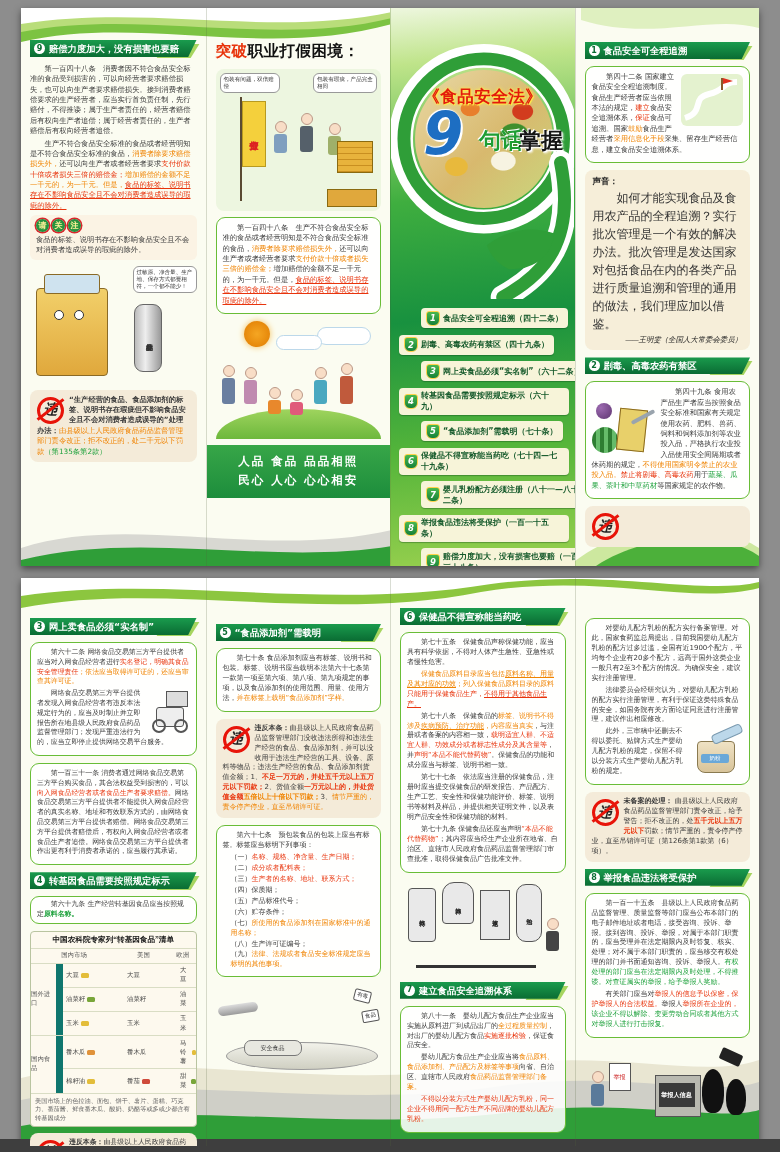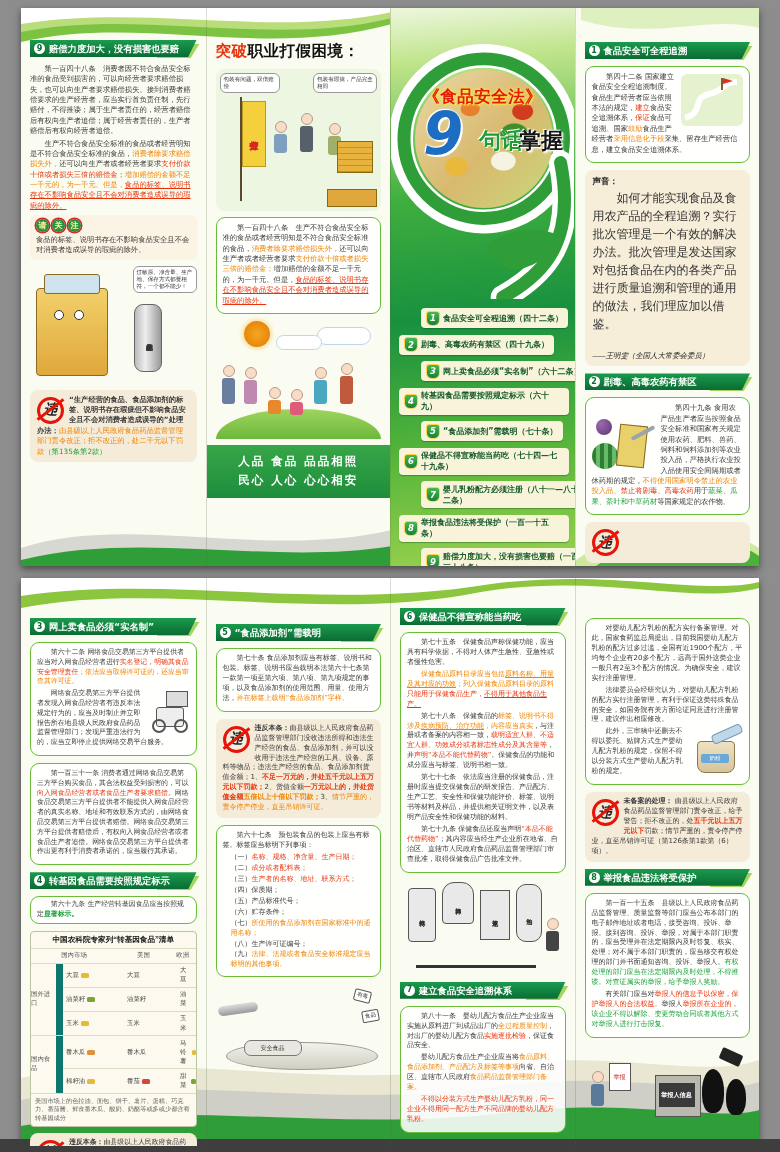--- a/index.html
+++ b/index.html
@@ -79,21 +79,21 @@
   .pill:nth-child(odd){margin-left:26px}
   .pill:nth-child(even){margin-left:4px}
   .shield{width:12px;height:13px;flex:none;background:linear-gradient(#4ab84e,#15813a);
           border:1px solid #ffd24a;border-radius:3px 3px 6px 6px;color:#fff;font-style:italic;
           font-weight:800;font-size:8.5px;display:flex;align-items:center;justify-content:center}
   
   .voice{background:#f6eed9;border-radius:8px;padding:5px 8px;margin-bottom:7px;
          font-family:"Liberation Serif","DejaVu Serif",serif}
   .voice .vh{font-weight:700;color:#222;font-size:8.5px;margin-bottom:2px}
   .voice .vt{font-size:12px;line-height:1.5;color:#333;text-indent:2em}
-  .voice .vby{font-size:7.4px;font-style:italic;color:#222;margin-top:18px}
+  .voice .vby{text-align:right;font-size:7.4px;font-style:italic;color:#222;margin-top:2px}
   
   .gm{background:#fdf9ee;border:1px solid #b9c4a0;border-radius:4px;margin-bottom:6px;
       font-size:6.4px;color:#444;overflow:hidden}
   .gm-title{font-weight:700;text-align:center;font-size:7.6px;color:#1a1a1a;padding:3px 0 2px;
             font-family:"Liberation Serif","DejaVu Serif",serif}
   .gm-row{display:flex;border-top:1px solid #d9ddc4}
   .gm-c{padding:2.5px 3px;display:flex;align-items:center;gap:2px}
   .gm-h{justify-content:center;color:#555}
   .gm-group{display:flex;border-top:1px solid #d9ddc4}
   .gm-gl{width:25px;flex:none;display:flex;align-items:center;justify-content:center;
@@ -377,21 +377,21 @@
       <div class="gbox">
         <p class="p"><span>第一百三十一条 消费者通过网络食品交易第三方平台购买食品，其合法权益受到损害的，可以</span><span class="c-r">向入网食品经营者或者食品生产者要求赔偿。</span><span>网络食品交易第三方平台提供者不能提供入网食品经营者的真实名称、地址和有效联系方式的，由网络食品交易第三方平台提供者赔偿。网络食品交易第三方平台提供者赔偿后，有权向入网食品经营者或者食品生产者追偿。网络食品交易第三方平台提供者作出更有利于消费者承诺的，应当履行其承诺。</span></p>
       </div>
       <div class="sh">
           <div class="sec-head">
         <span class="num-disc">4</span>
         <span>转基因食品需要按照规定标示</span>
       </div>
         </div>
       <div class="gbox" style="padding:3px 6px">
-        <p class="p" style="margin:0"><span>第六十九条 生产经营转基因食品应当按照规定</span><span class="c-g c-b">显著标示。</span></p>
+        <p class="p" style="margin:0"><span>第六十九条 生产经营转基因食品应当按照规定</span><span class="c-g c-b">原料名称。</span></p>
       </div>
       <div class="gm">
         <div class="gm-title">中国农科院专家列“转基因食品”清单</div>
         <div class="gm-row">
           <div class="gm-c gm-h" style="width:80px;flex:none">国内市场</div>
           <div class="gm-c gm-h w2">美国</div>
           <div class="gm-c gm-h w3">欧洲</div>
         </div>
         <div class="gm-group">
           <div class="gm-gl">国外进口</div>

